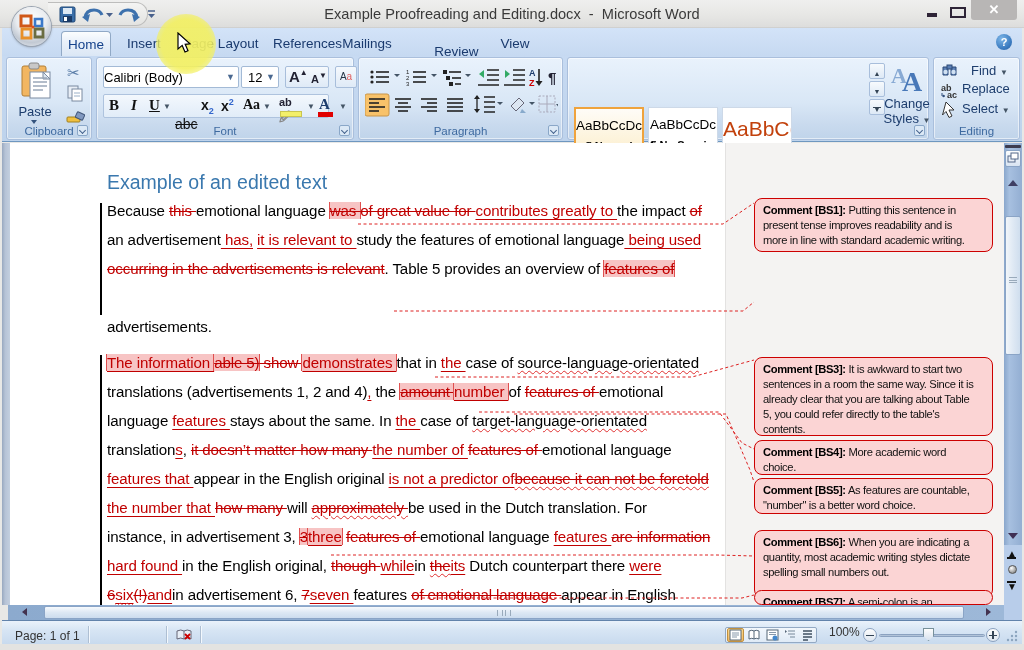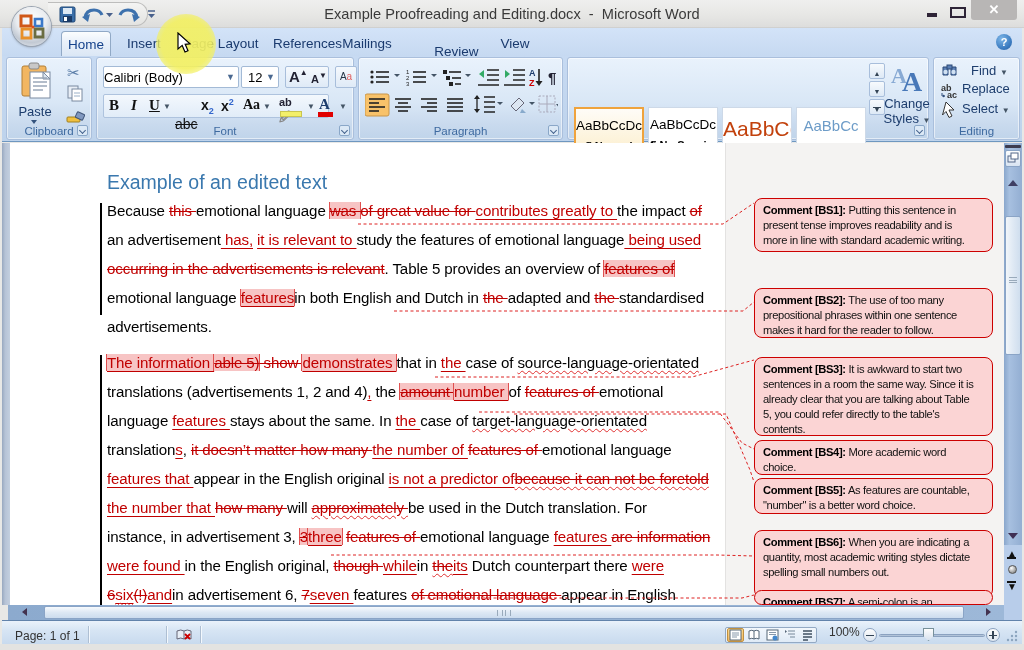--- a/index.html
+++ b/index.html
@@ -294,24 +294,20 @@
         <div class="sc2">¶ Normal</div>
       </div>
     <div class="stylecard" style="left:80px;">
         <div class="sc1">AaBbCcDc</div>
         <div class="sc2">¶ No Spaci...</div>
       </div>
     <div class="stylecard" style="left:154px;">
         <div class="sc1" style="color:#c2410c;font-size:21px;">AaBbC(</div>
         <div class="sc2" style="color:#000;">Heading 1</div>
       </div>
-    <div class="stylecard" style="left:228px;">
-        <div class="sc1" style="color:#6d9cc8;font-size:15px;">AaBbCc</div>
-        <div class="sc2" style="color:#000;">Heading 2</div>
-      </div>
 
     <div class="scbtn" style="top:5px;"><span style="font-size:7px;color:#345;">▲</span></div>
     <div class="scbtn" style="top:23px;"><span style="font-size:7px;color:#345;">▼</span></div>
     <div class="scbtn" style="top:41px;"><span style="font-size:7px;color:#345;">▼</span><div style="height:1px;background:#345;margin:-9px 3px 0 3px;"></div></div>
 
     <svg style="position:absolute;left:322px;top:3px;" width="34" height="34" viewBox="0 0 34 34">
       <text x="1" y="22" font-size="22" font-weight="bold" fill="#88aad4" font-family="Liberation Serif">A</text>
       <text x="12" y="30" font-size="28" font-weight="bold" fill="#4878b8" font-family="Liberation Serif">A</text>
     </svg>
     <div style="position:absolute;left:308px;top:38px;width:62px;text-align:center;font-size:13px;color:#1d3d6d;line-height:15px;">Change<br>Styles <span style="font-size:8px;color:#456;">▼</span></div>
@@ -343,47 +339,45 @@
     <div id="page"></div>
     <div style="position:absolute;left:0;top:0;width:8px;height:462px;background:linear-gradient(90deg,#98a8bf,#b6c3d6 40%,#c3cfdf);"></div>
     <div id="markup"></div>
     <div style="position:absolute;left:105px;top:28px;font-size:19.5px;color:#3a78ae;">Example of an edited text</div>
     <div class="bar" style="top:60px;height:112px;"></div>
     <div class="bar" style="top:212px;height:253px;"></div>
 
     <div class="ln" style="top:58px;">Because <span class="st">this </span>emotional language <span class="st hl">was </span><span class="st">of great value for </span><span class="ins">contributes greatly to </span>the impact <span class="st">of</span></div>
     <div class="ln" style="top:87px;">an advertisement<span class="ins"> has,</span> <span class="ins">it is relevant to </span>study the features of emotional language<span class="ins"> being used</span></div>
     <div class="ln" style="top:116px;"><span class="st">occurring in the advertisements is relevant</span>. Table 5 provides an overview of <span class="st hl">features of</span></div>
-    <div class="ln" style="top:145px;">emotional language <span class="ins hl">features</span>in both English and Dutch in <span class="st">the </span>adapted and <span class="st">the </span>standardised</div>
     <div class="ln" style="top:174px;">advertisements.</div>
 
     <div class="ln" style="top:210px;"><span class="ins hl">The information </span><span class="st hl">able 5)</span><span class="st"> show </span><span class="ins hl">demonstrates </span>that in <span class="ins">the </span>case of <span class="wav">source-language-orientated</span></div>
     <div class="ln" style="top:239px;">translations (advertisements 1, 2 and 4)<span class="ins">,</span> the <span class="st hl">amount </span><span class="ins hl">number </span>of <span class="st">features of </span>emotional</div>
     <div class="ln" style="top:297px;">translation<span class="ins">s</span>, <span class="st">it doesn’t matter how many </span><span class="ins">the number of </span><span class="st">features of </span>emotional language</div>
     <div class="ln" style="top:268px;">language <span class="ins">features </span>stays about the same. In <span class="ins">the </span>case of <span class="wav">target-language-orientated</span></div>
     <div class="ln" style="top:326px;"><span class="ins">features that </span>appear in the English original <span class="ins">is not a predictor of</span><span class="st"><span class="wav">because it can not be foretold</span></span></div>
     <div class="ln" style="top:355px;"><span class="ins">the number that </span><span class="st">how many </span>will <span class="st"><span class="wav">approximately </span></span>be used in the Dutch translation. For</div>
     <div class="ln" style="top:384px;">instance, in advertisement 3, <span class="st hl">3</span><span class="ins hl">three</span> <span class="st">features of </span>emotional language <span class="ins">features </span><span class="st">are information</span></div>
-    <div class="ln" style="top:413px;"><span class="ins">were found </span>in the English original, <span class="st">though </span><span class="ins">while</span>in <span class="st"><span class="wav">the</span></span><span class="ins">its</span> Dutch counterpart there <span class="ins">were</span></div>
+    <div class="ln" style="top:413px;"><span class="ins">hard found </span>in the English original, <span class="st">though </span><span class="ins">while</span>in <span class="st"><span class="wav">the</span></span><span class="ins">its</span> Dutch counterpart there <span class="ins">were</span></div>
     <div class="ln" style="top:442px;"><span class="st">6</span><span class="ins"><span class="wav">six</span></span><span class="st">(!)</span><span class="ins">and</span>in advertisement 6, <span class="st">7</span><span class="ins">seven </span>features <span class="st">of emotional language </span>appear in English</div>
 
     <svg style="position:absolute;left:0;top:0;" width="1002" height="465" viewBox="0 0 1002 465">
       <g fill="none" stroke="#dd2222" stroke-width="1" stroke-dasharray="3 2.5">
         <path d="M356 81 L721 81 L752 60"></path>
         <path d="M392 168 L741 168 L752 159"></path>
         <path d="M433 234 L690 234 L752 217"></path>
         <path d="M477 269 L717 269 L740 300 L752 306"></path>
         <path d="M512 271 L724 271 L748 327 L752 339"></path>
         <path d="M329 412 L715 412 L752 413"></path>
         <path d="M420 455 L740 455 L752 452"></path>
       </g>
     </svg>
 
     <div class="comment" style="top:55px;height:54px;"><b>Comment [BS1]:</b> Putting this sentence in<br>present tense improves readability and is<br>more in line with standard academic writing.</div>
-    <div class="comment" style="top:145px;height:50px;"><b>Comment [BS2]:</b> The use of too many<br>prepositional phrases within one sentence<br>makes it hard for the reader to follow.</div>
     <div class="comment" style="top:214px;height:79px;"><b>Comment [BS3]:</b> It is awkward to start two<br>sentences in a room the same way. Since it is<br>already clear that you are talking about Table<br>5, you could refer directly to the table's<br>contents.</div>
     <div class="comment" style="top:297px;height:35px;"><b>Comment [BS4]:</b> More academic word<br>choice.</div>
     <div class="comment" style="top:335px;height:36px;"><b>Comment [BS5]:</b> As features are countable,<br>"number" is a better word choice.</div>
     <div class="comment" style="top:387px;height:68px;"><b>Comment [BS6]:</b> When you are indicating a<br>quantity, most academic writing styles dictate<br>spelling small numbers out.</div>
     <div class="comment" style="top:447px;height:15px;overflow:hidden;"><b>Comment [BS7]:</b> A semi-colon is an</div>
   </div>
 
   <div class="abs" id="vscroll">
     <div style="position:absolute;left:1px;top:2px;width:16px;height:3px;background:#3c3c50;border-radius:1px;"></div>
     <div style="position:absolute;left:1px;top:7px;width:16px;height:17px;background:linear-gradient(#fbfdfe,#d8e4f2);border:1px solid #8aa4c6;border-radius:2px;"></div>

